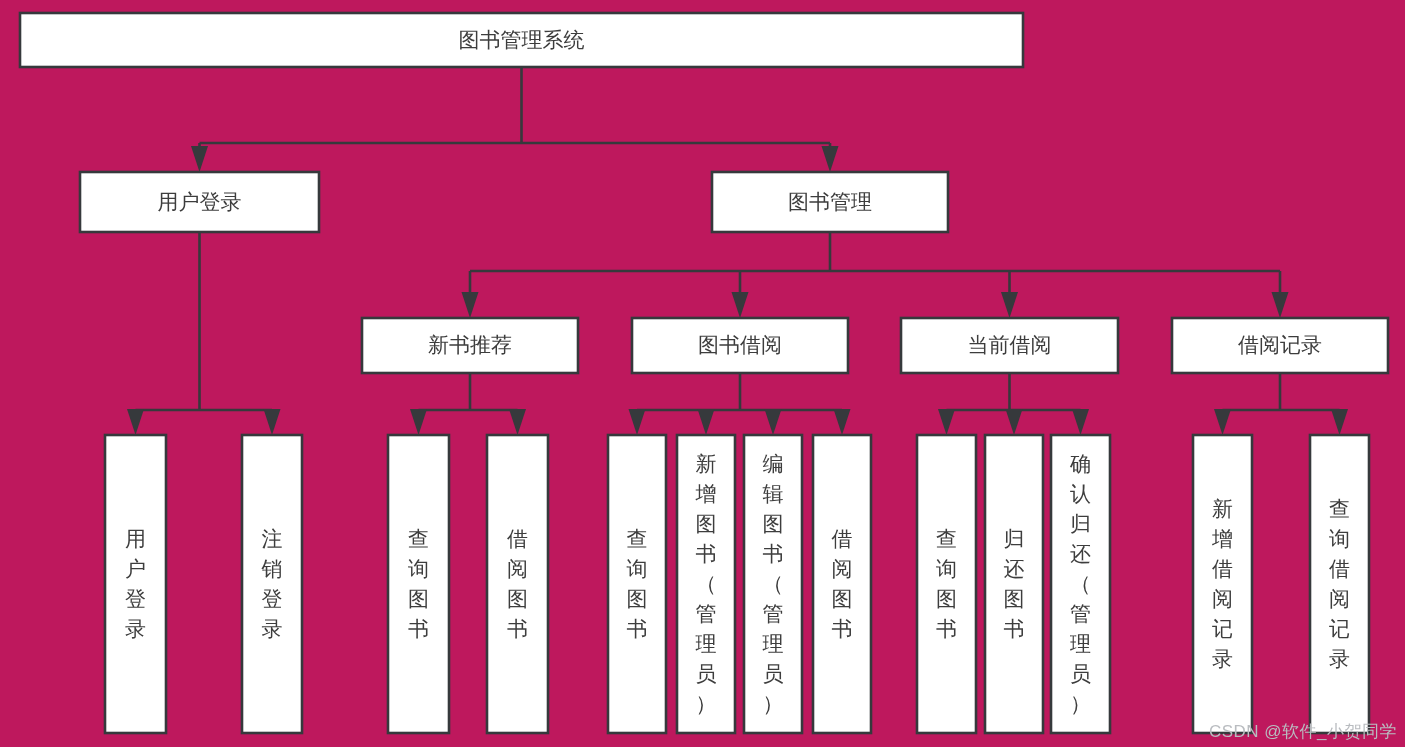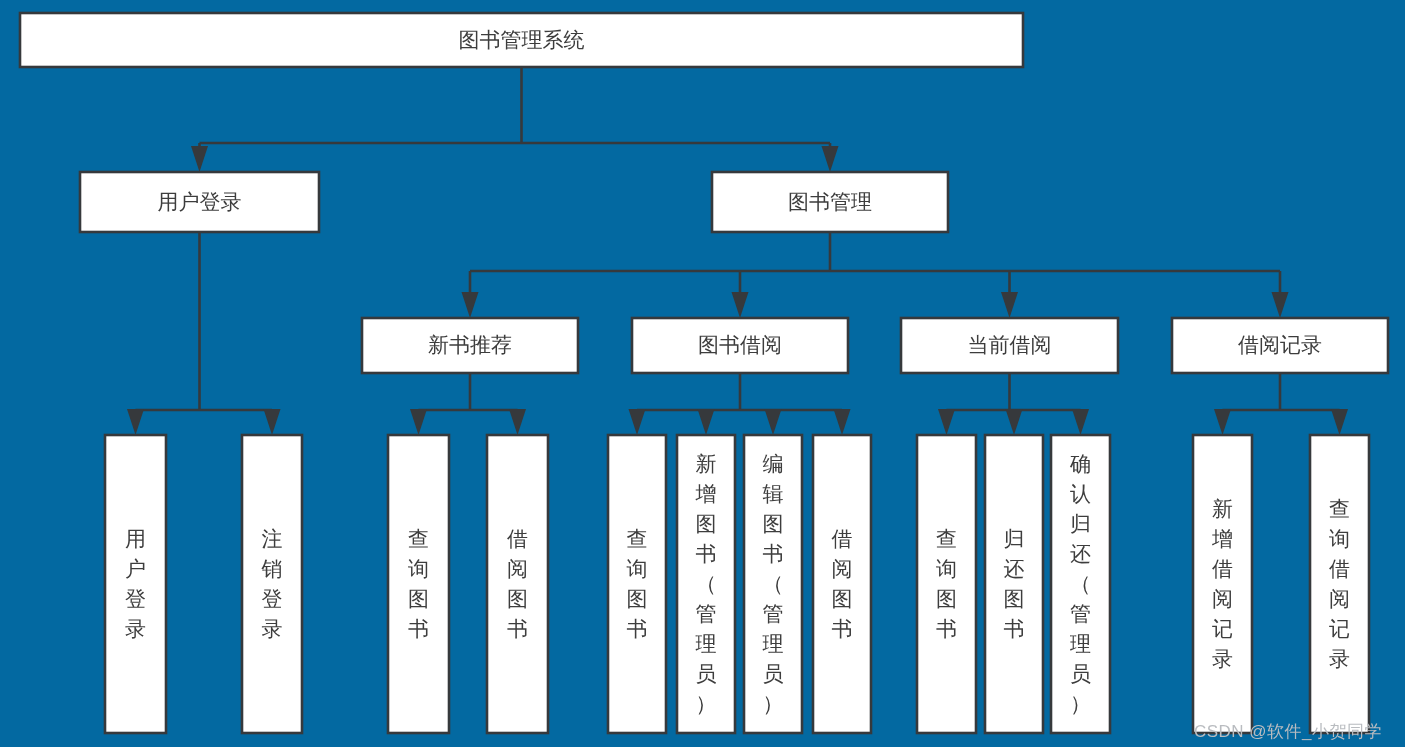--- a/index.html
+++ b/index.html
@@ -7,21 +7,21 @@
     padding: 0;
     background: #ffffff;
   }
   body {
     font-family: "Liberation Sans", "DejaVu Sans", sans-serif;
   }
   #diagram-root {
     position: relative;
     width: 1405px;
     height: 747px;
-    background: #0369a1;
+    background: #be185d;
     overflow: hidden;
   }
   svg.flow-canvas {
     position: absolute;
     left: 0;
     top: 0;
     width: 1405px;
     height: 747px;
     display: block;
   }
@@ -48,21 +48,21 @@
     stroke-width: 2.6;
     fill: none;
     stroke-linecap: butt;
   }
   .link-arrow {
     fill: #36393c;
     stroke: none;
   }
   .watermark-text {
     position: absolute;
-    right: 23px;
+    right: 8px;
     bottom: 4px;
     font-family: "Liberation Sans", "DejaVu Sans", sans-serif;
     font-size: 17px;
     color: #b9bcc0;
     white-space: nowrap;
     letter-spacing: 0.5px;
   }
 </style>
 </head>
 <body>

